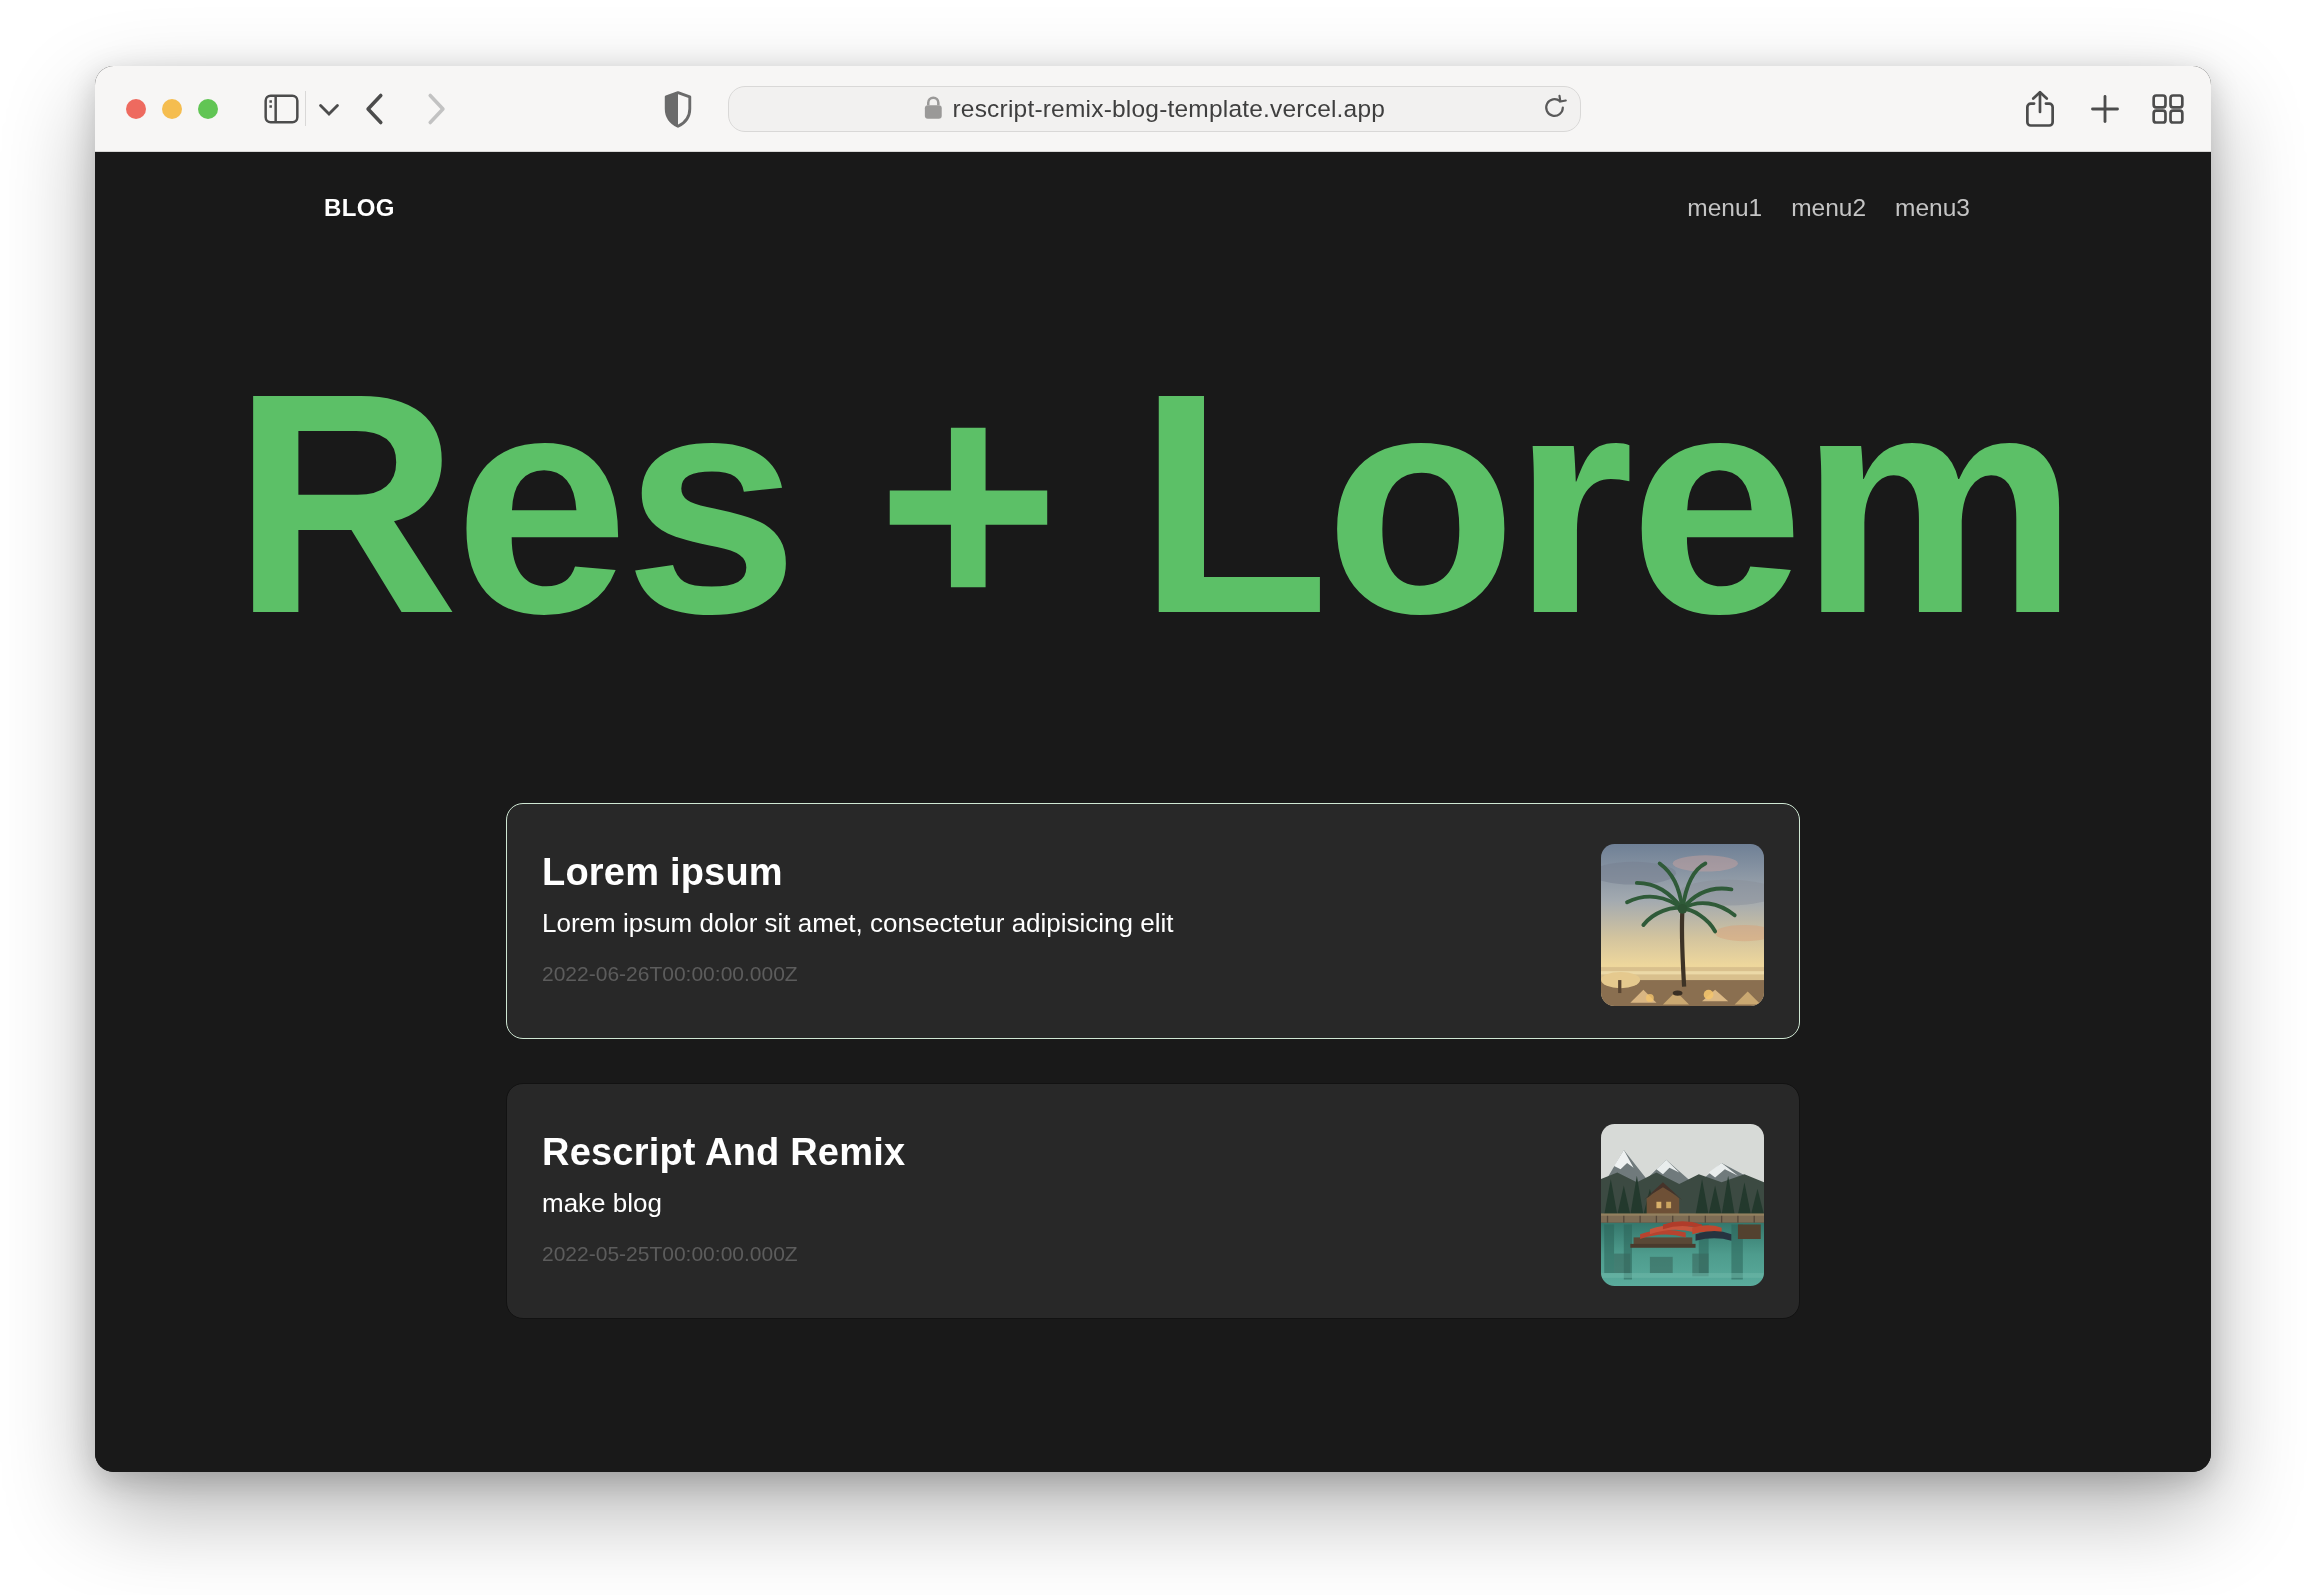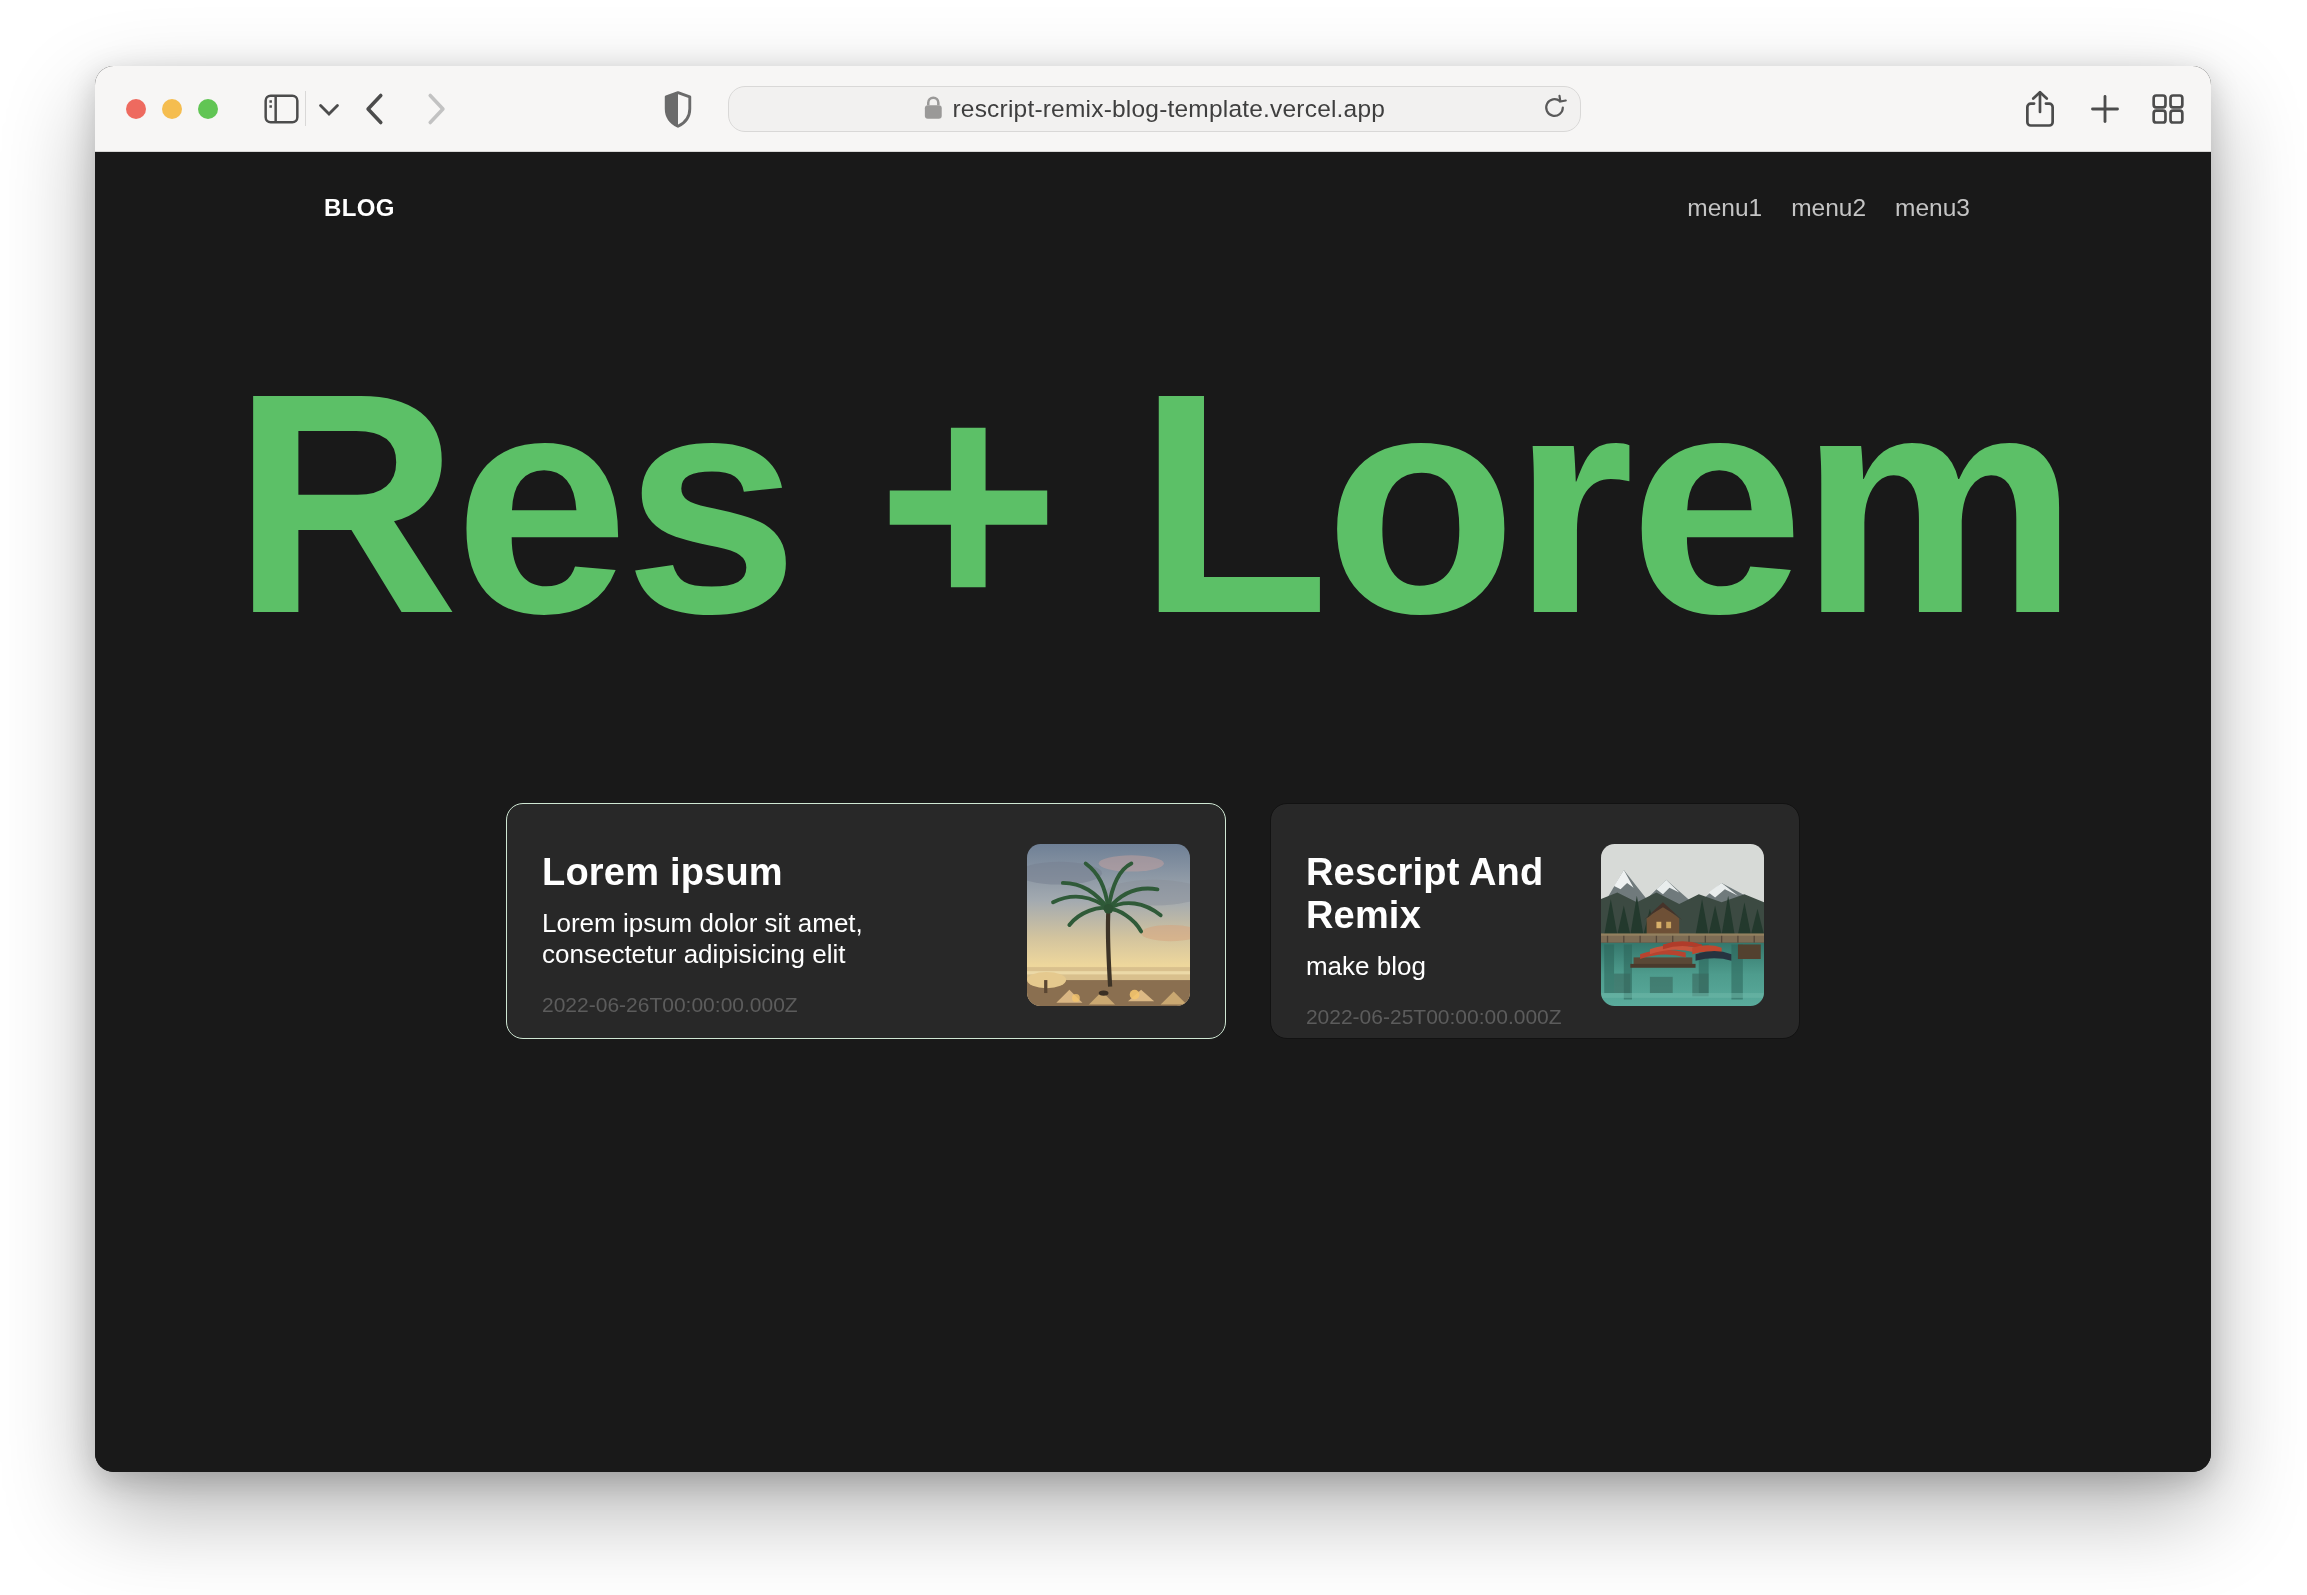--- a/index.html
+++ b/index.html
@@ -68,21 +68,21 @@
     line-height:1;
     font-size:314px;
     font-weight:700;
     letter-spacing:-0.015em;
     white-space:nowrap;
   }
 
   .posts {
     width:1294px;
     margin:142px auto 0;
-    display:flex; flex-direction:row; gap:44px;
+    display:flex; flex-direction:column; gap:44px;
   }
   .card {
     position:relative;
     height:236px;
     background:#282828;
     border-radius:17px;
     padding:47px 236px 0 35px;
     cursor:pointer;
   }
   .card--highlight { border:1.7px solid #cfe7d3; }
@@ -246,21 +246,21 @@
               <path d="M50 40 C56 40 66 46 70 54"></path>
             </g>
             <circle cx="50" cy="40" r="3" fill="#2c5233"></circle>
           </svg>
         </div>
       </div>
 
       <div class="card card--plain">
         <h2>Rescript And Remix</h2>
         <div class="desc">make blog</div>
-        <div class="date">2022-06-25T00:00:00.000Z</div>
+        <div class="date">2022-05-25T00:00:00.000Z</div>
         <div class="thumb">
           <svg viewBox="0 0 100 100" preserveAspectRatio="none">
             <defs>
               <linearGradient id="water2" x1="0" y1="0" x2="0" y2="1">
                 <stop offset="0" stop-color="#35776c"></stop>
                 <stop offset="0.5" stop-color="#4e9c8d"></stop>
                 <stop offset="1" stop-color="#5aab9c"></stop>
               </linearGradient>
             </defs>
             <rect width="100" height="60" fill="#d7dad7"></rect>

